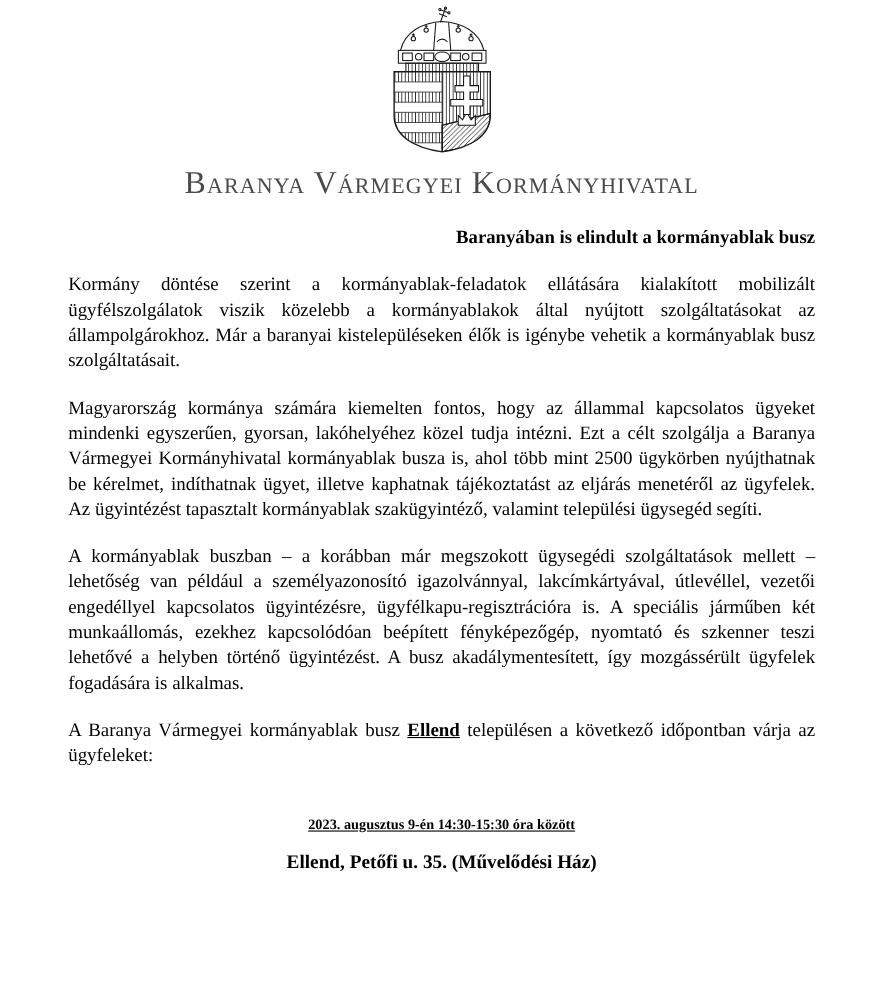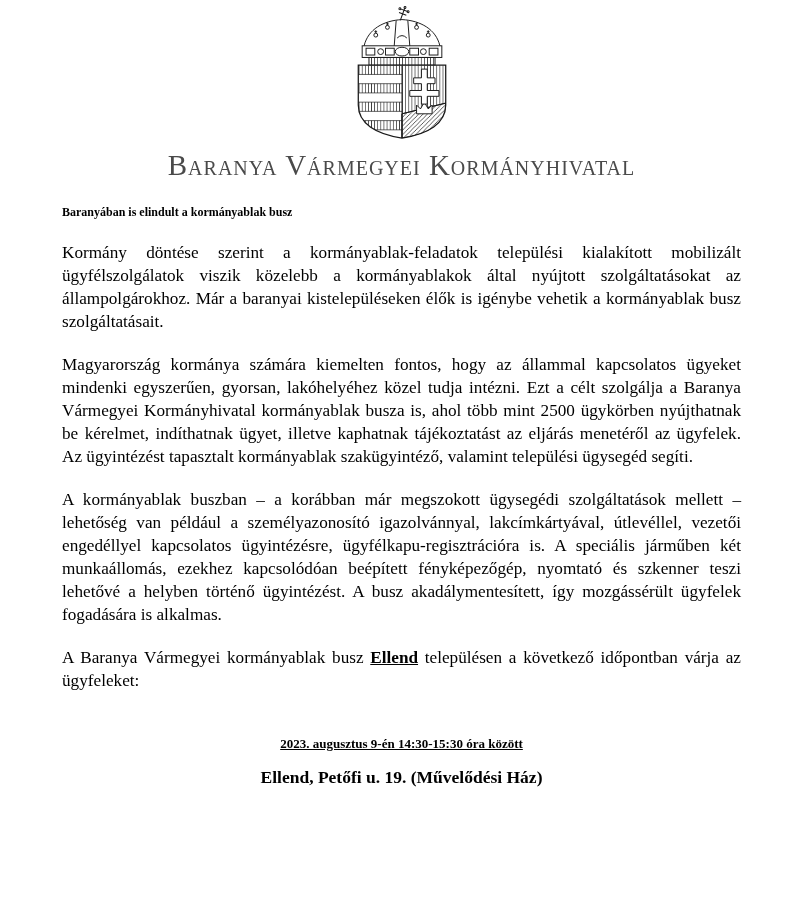--- a/index.html
+++ b/index.html
@@ -23,22 +23,22 @@
     text-align: center;
     font-variant: small-caps;
     font-weight: normal;
     font-size: 29px;
     letter-spacing: 1px;
     color: #4a4a4a;
     margin-top: 4px;
     white-space: nowrap;
   }
   .doc-title {
-    text-align: left;
-    font-size: 12px;
+    text-align: right;
+    font-size: 17px;
     font-weight: bold;
     margin-top: 23px;
   }
   .body-text { margin-top: 21px; }
   .body-text p {
     font-size: 17.2px;
     line-height: 23px;
     text-align: justify;
     margin-bottom: 20px;
   }
@@ -130,24 +130,24 @@
       </g>
       <path d="M10,62 L10,103 C10,122 28,133 55,137 C82,133 100,122 100,103 L100,62 Z" stroke-width="1.3"></path>
     </svg>
   </div>
 
   <h1 class="org-name">Baranya Vármegyei Kormányhivatal</h1>
 
   <h2 class="doc-title">Baranyában is elindult a kormányablak busz</h2>
 
   <div class="body-text">
-    <p>Kormány döntése szerint a kormányablak-feladatok települési kialakított mobilizált ügyfélszolgálatok viszik közelebb a kormányablakok által nyújtott szolgáltatásokat az állampolgárokhoz. Már a baranyai kistelepüléseken élők is igénybe vehetik a kormányablak busz szolgáltatásait.</p>
+    <p>Kormány döntése szerint a kormányablak-feladatok ellátására kialakított mobilizált ügyfélszolgálatok viszik közelebb a kormányablakok által nyújtott szolgáltatásokat az állampolgárokhoz. Már a baranyai kistelepüléseken élők is igénybe vehetik a kormányablak busz szolgáltatásait.</p>
     <p>Magyarország kormánya számára kiemelten fontos, hogy az állammal kapcsolatos ügyeket mindenki egyszerűen, gyorsan, lakóhelyéhez közel tudja intézni. Ezt a célt szolgálja a Baranya Vármegyei Kormányhivatal kormányablak busza is, ahol több mint 2500 ügykörben nyújthatnak be kérelmet, indíthatnak ügyet, illetve kaphatnak tájékoztatást az eljárás menetéről az ügyfelek. Az ügyintézést tapasztalt kormányablak szakügyintéző, valamint települési ügysegéd segíti.</p>
     <p>A kormányablak buszban – a korábban már megszokott ügysegédi szolgáltatások mellett – lehetőség van például a személyazonosító igazolvánnyal, lakcímkártyával, útlevéllel, vezetői engedéllyel kapcsolatos ügyintézésre, ügyfélkapu-regisztrációra is. A speciális járműben két munkaállomás, ezekhez kapcsolódóan beépített fényképezőgép, nyomtató és szkenner teszi lehetővé a helyben történő ügyintézést. A busz akadálymentesített, így mozgássérült ügyfelek fogadására is alkalmas.</p>
     <p><span>A Baranya Vármegyei kormányablak busz </span><span class="town-name">Ellend</span><span> településen a következő időpontban várja az ügyfeleket:</span></p>
   </div>
 
   <div class="schedule">
     <div class="schedule-datetime">2023. augusztus 9-én 14:30-15:30 óra között</div>
-    <div class="schedule-location">Ellend, Petőfi u. 19. (Művelődési Ház)</div>
+    <div class="schedule-location">Ellend, Petőfi u. 35. (Művelődési Ház)</div>
   </div>
 
 </div>
 
 </body></html>

